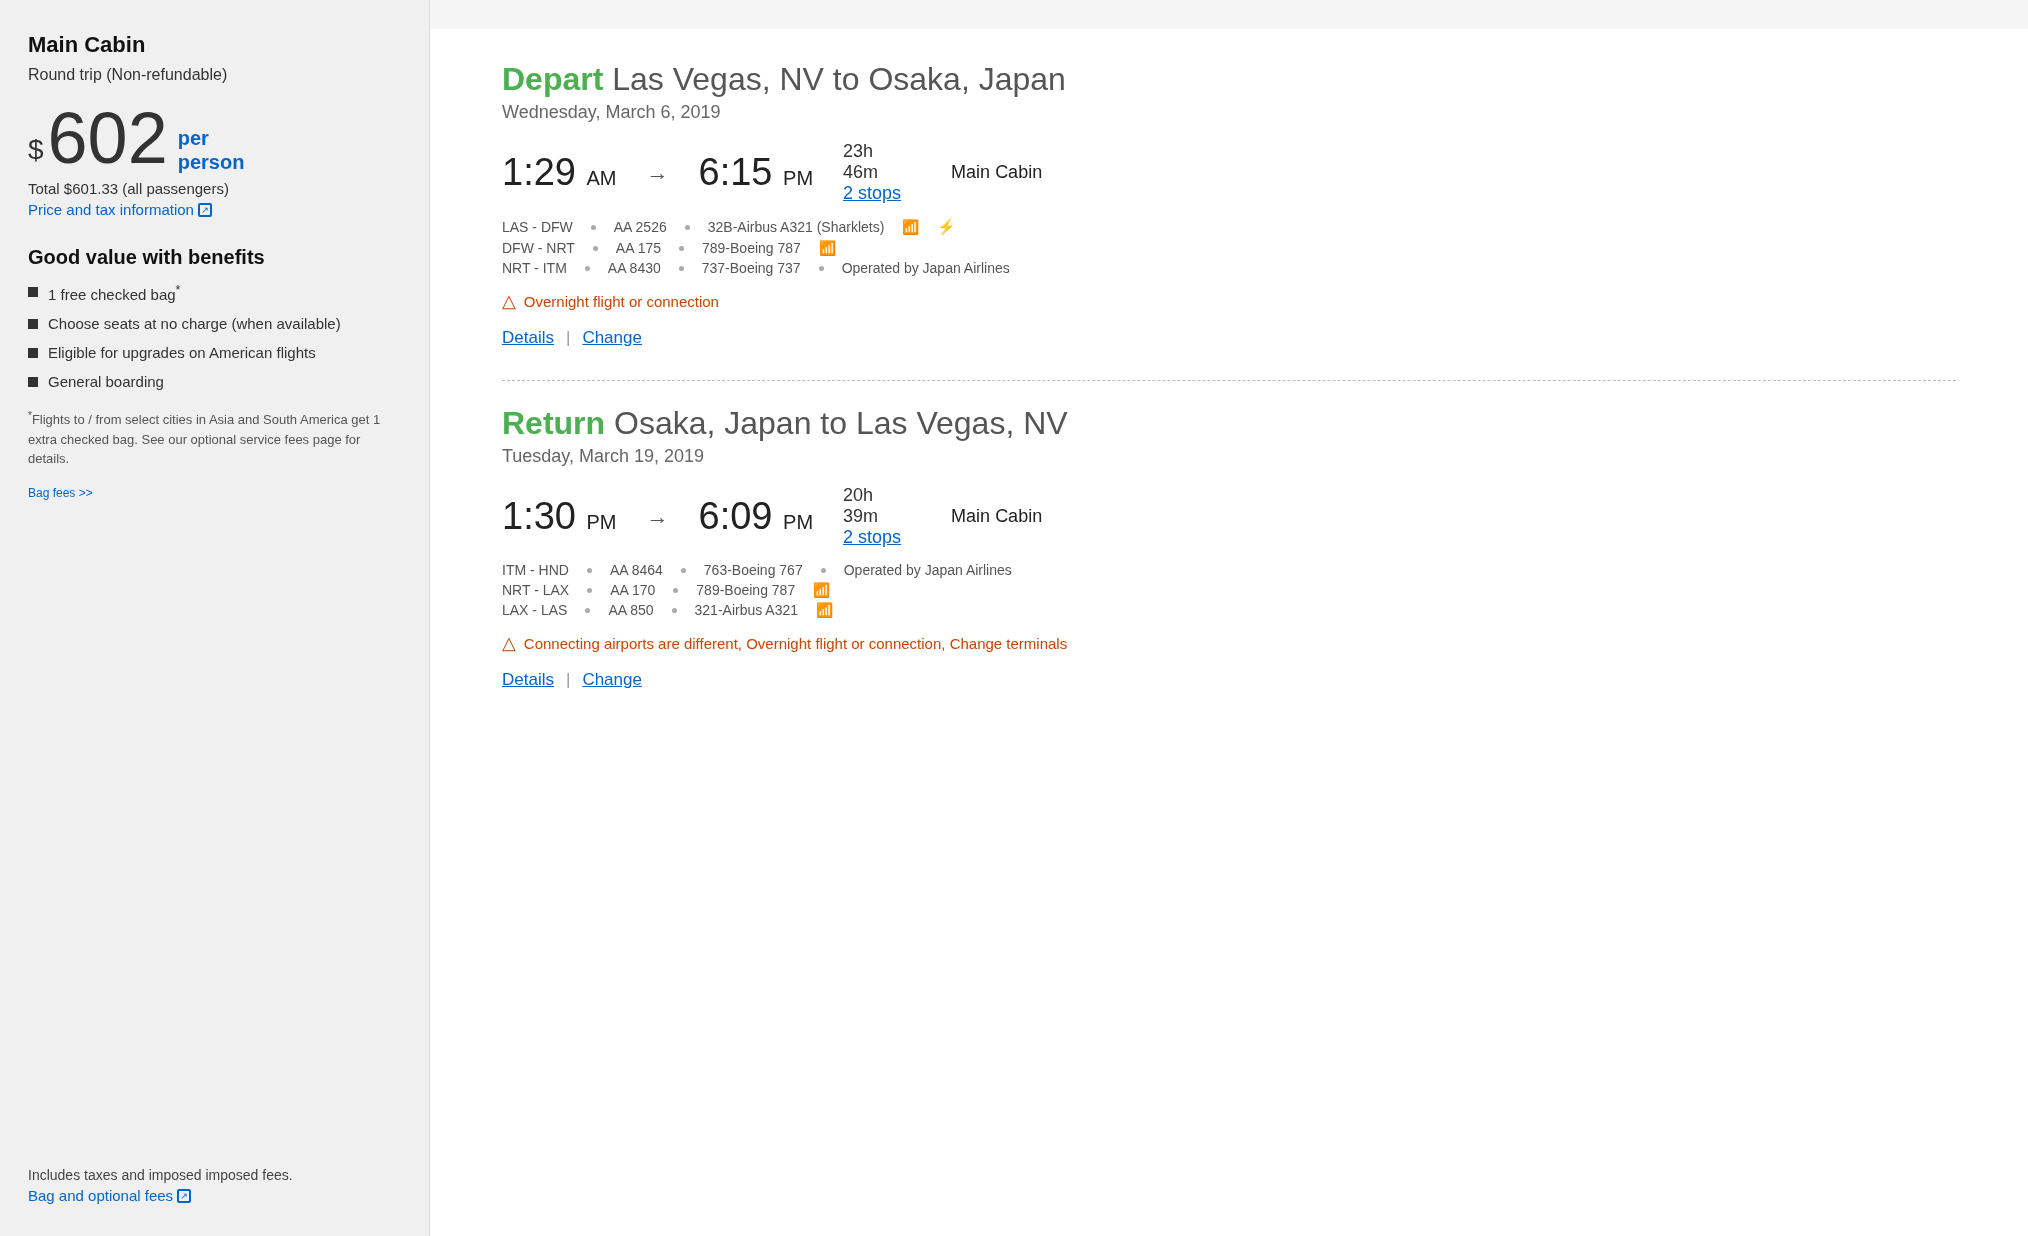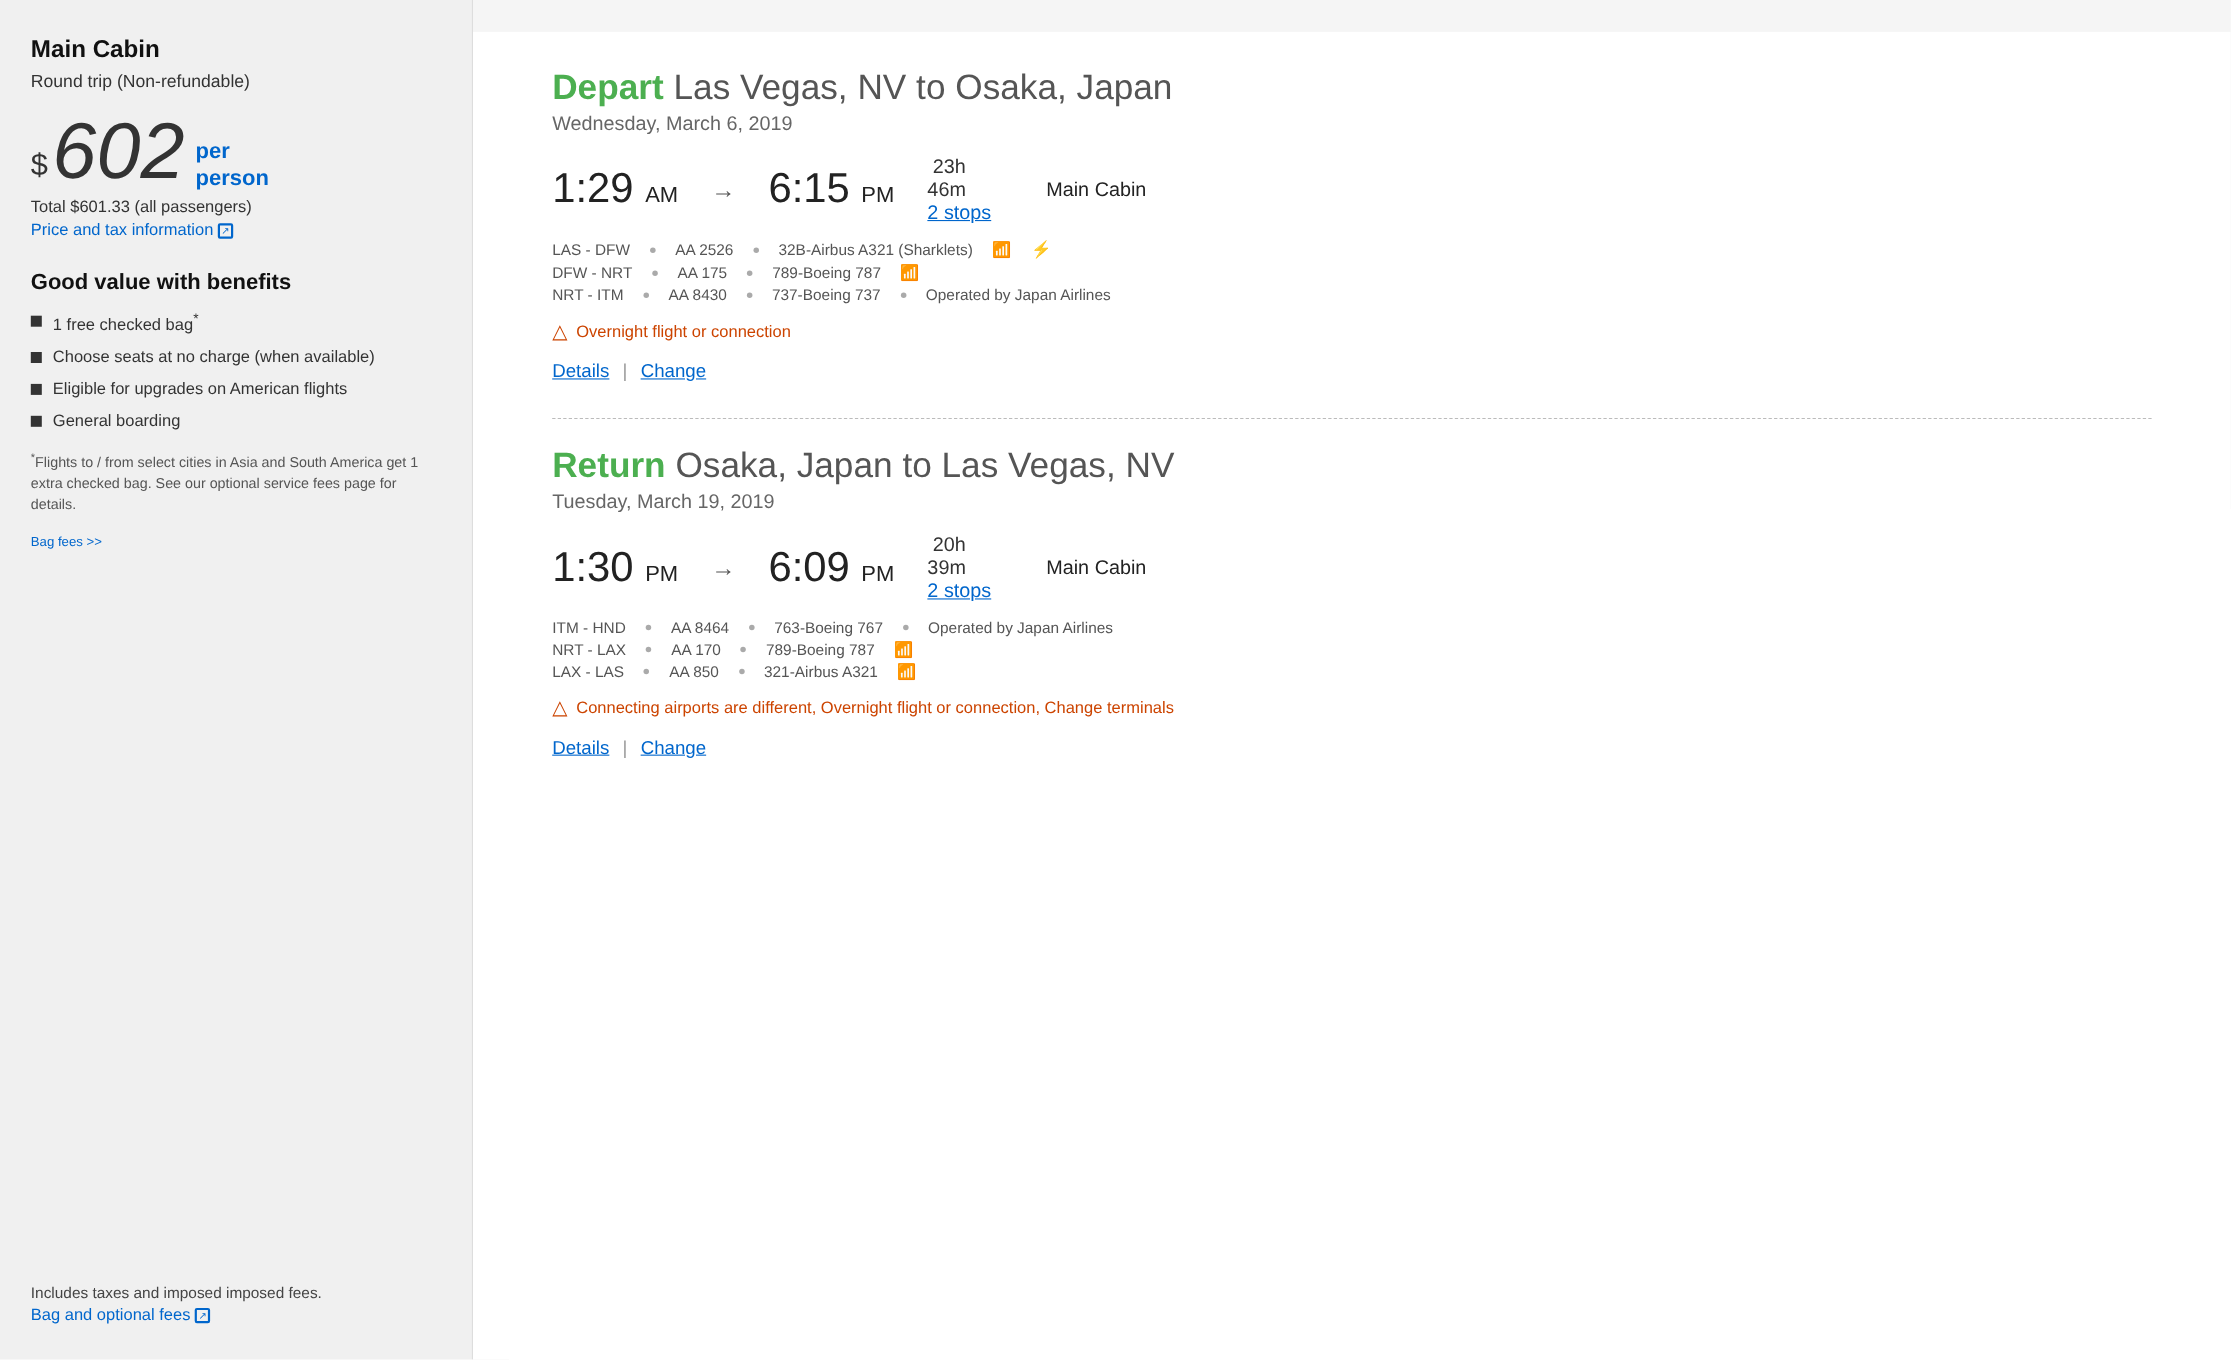--- a/index.html
+++ b/index.html
@@ -46,21 +46,20 @@
       color: #333;
       margin-right: 4px;
       margin-bottom: 8px;
     }
     .price-amount {
       font-size: 72px;
       font-weight: 300;
       color: #333;
       line-height: 1;
       margin-right: 10px;
-      font-style: italic;
     }
     .price-per-person {
       font-size: 20px;
       color: #0066cc;
       font-weight: bold;
       margin-bottom: 0;
       line-height: 1.2;
     }
     .price-total {
       font-size: 15px;
@@ -156,21 +155,20 @@
     .flight-date {
       font-size: 18px;
       color: #666;
       margin-bottom: 18px;
     }
     .times-row {
       display: flex;
       align-items: center;
       gap: 30px;
       margin-bottom: 14px;
-      text-align: right;
     }
     .time-depart, .time-arrive {
       font-size: 38px;
       font-weight: 300;
       color: #222;
     }
     .time-suffix {
       font-size: 20px;
       font-weight: 400;
       color: #222;

